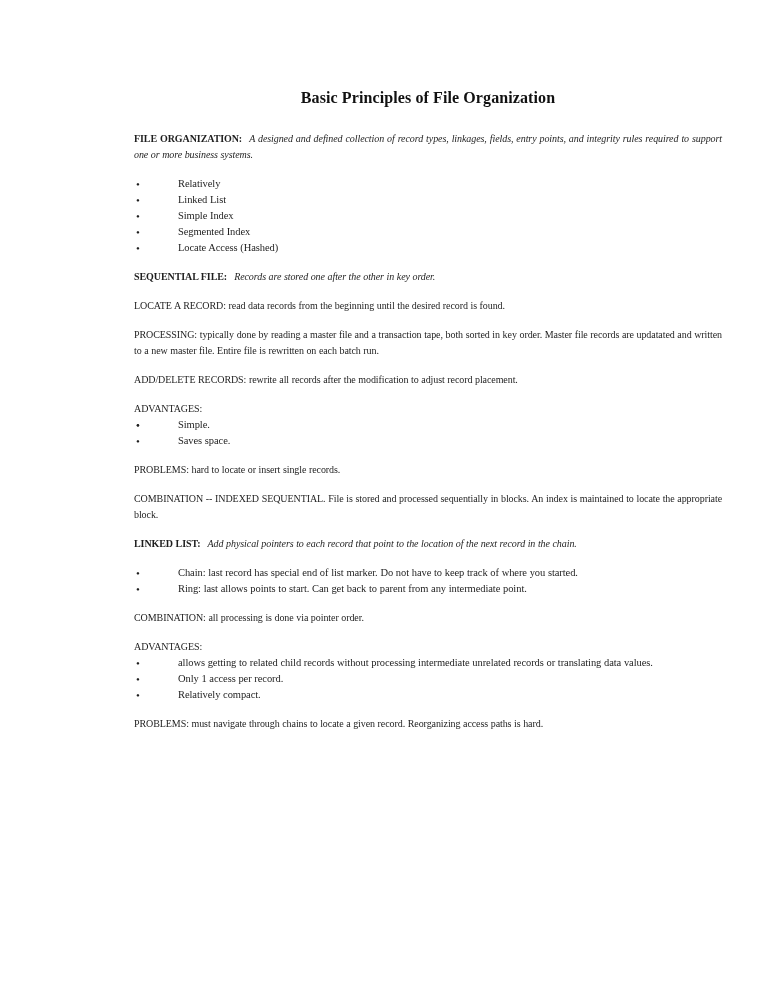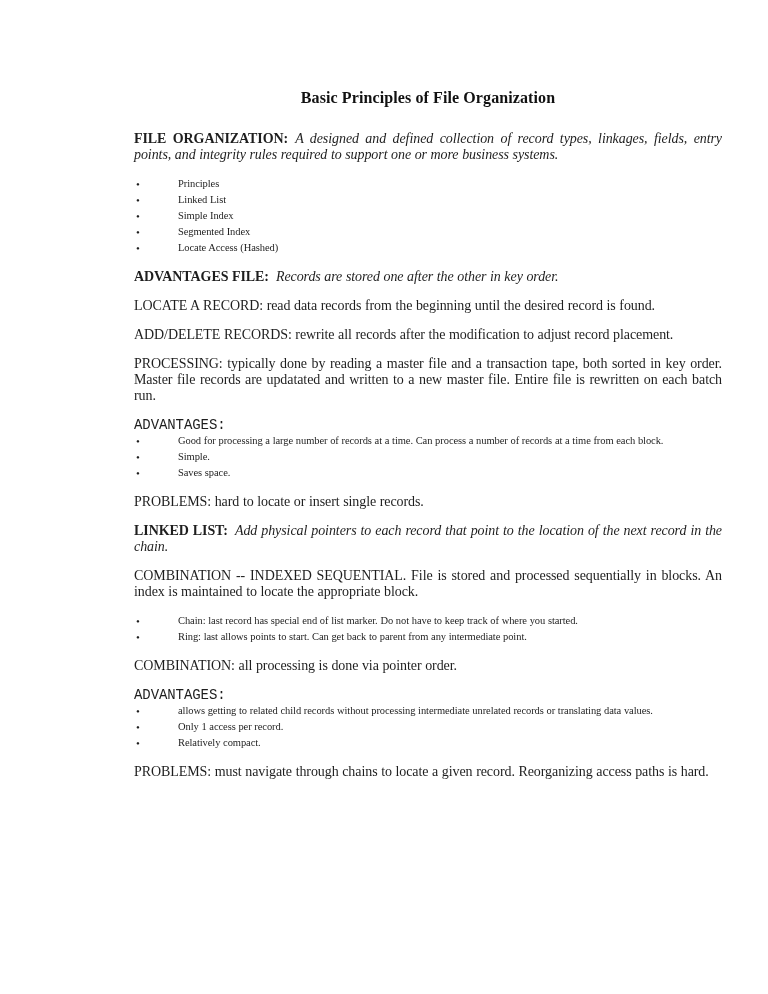--- a/index.html
+++ b/index.html
@@ -18,28 +18,28 @@
   }
   .title {
     font-size: 16px;
     font-weight: bold;
     text-align: center;
     color: #111111;
     margin: 0 0 24px 0;
     letter-spacing: 0.1px;
   }
   p.para {
-    font-size: 14px;
+    font-size: 10px;
     line-height: 16px;
     margin: 0 0 13px 0;
     text-align: justify;
     letter-spacing: -0.08px;
     word-spacing: 0.2px;
   }
-  p.attached { margin-bottom: 0; font-family: Liberation Mono, monospace; }
+  p.attached { margin-bottom: 0; }
   .b { font-weight: bold; }
   .i { font-style: italic; }
   .lbl { margin-right: 7px; }
   ul.blist {
     list-style: none;
     margin: 0 0 13px 0;
     padding: 0;
   }
   ul.blist li {
     position: relative;
@@ -65,74 +65,73 @@
 
   <h1 class="title">Basic Principles of File Organization</h1>
 
   <p class="para">
     <span class="b lbl">FILE ORGANIZATION:</span><span class="i">A designed and defined collection of record types, linkages, fields, entry points, and integrity rules required to support one or more business systems.</span>
   </p>
 
   <ul class="blist">
     <li>
       <span class="bullet">•</span>
-      <span>Principles</span>
+      <span>Relatively</span>
     </li>
     <li>
       <span class="bullet">•</span>
       <span>Linked List</span>
     </li>
     <li>
       <span class="bullet">•</span>
       <span>Simple Index</span>
     </li>
     <li>
       <span class="bullet">•</span>
       <span>Segmented Index</span>
     </li>
     <li>
       <span class="bullet">•</span>
       <span>Locate Access (Hashed)</span>
     </li>
   </ul>
 
   <p class="para">
-    <span class="b lbl">ADVANTAGES FILE:</span><span class="i">Records are stored one after the other in key order.</span>
+    <span class="b lbl">SEQUENTIAL FILE:</span><span class="i">Records are stored one after the other in key order.</span>
   </p>
 
   <p class="para">LOCATE A RECORD:  read data records from the beginning until the desired record is found.</p>
 
+  <p class="para">PROCESSING:  typically done by reading a master file and a transaction tape, both sorted in key order.  Master file records are updatated and written to a new master file.  Entire file is rewritten on each batch run.</p>
+
   <p class="para">ADD/DELETE RECORDS:  rewrite all records after the modification to adjust record placement.</p>
-
-  <p class="para">PROCESSING:  typically done by reading a master file and a transaction tape, both sorted in key order.  Master file records are updatated and written to a new master file.  Entire file is rewritten on each batch run.</p>
 
   <p class="para attached">ADVANTAGES:</p>
 
   <ul class="blist">
     <li>
       <span class="bullet">•</span>
-      <span>Good for processing a large number of records at a time.  Can process a number of records at a time from each block.</span>
     </li>
     <li>
       <span class="bullet">•</span>
       <span>Simple.</span>
     </li>
     <li>
       <span class="bullet">•</span>
       <span>Saves space.</span>
     </li>
   </ul>
 
   <p class="para">PROBLEMS:  hard to locate or insert single records.</p>
 
+  <p class="para">COMBINATION -- INDEXED SEQUENTIAL.  File is stored and processed sequentially in blocks.  An index is maintained to locate the appropriate block.</p>
+
   <p class="para">
     <span class="b lbl">LINKED LIST:</span><span class="i">Add physical pointers to each record that point to the location of the next record in the chain.</span>
   </p>
-
-  <p class="para">COMBINATION -- INDEXED SEQUENTIAL.  File is stored and processed sequentially in blocks.  An index is maintained to locate the appropriate block.</p>
 
 
   <ul class="blist">
     <li>
       <span class="bullet">•</span>
       <span>Chain:  last record has special end of list marker.  Do not have to keep track of where you started.</span>
     </li>
     <li>
       <span class="bullet">•</span>
       <span>Ring:  last allows points to start.  Can get back to parent from any intermediate point.</span>

